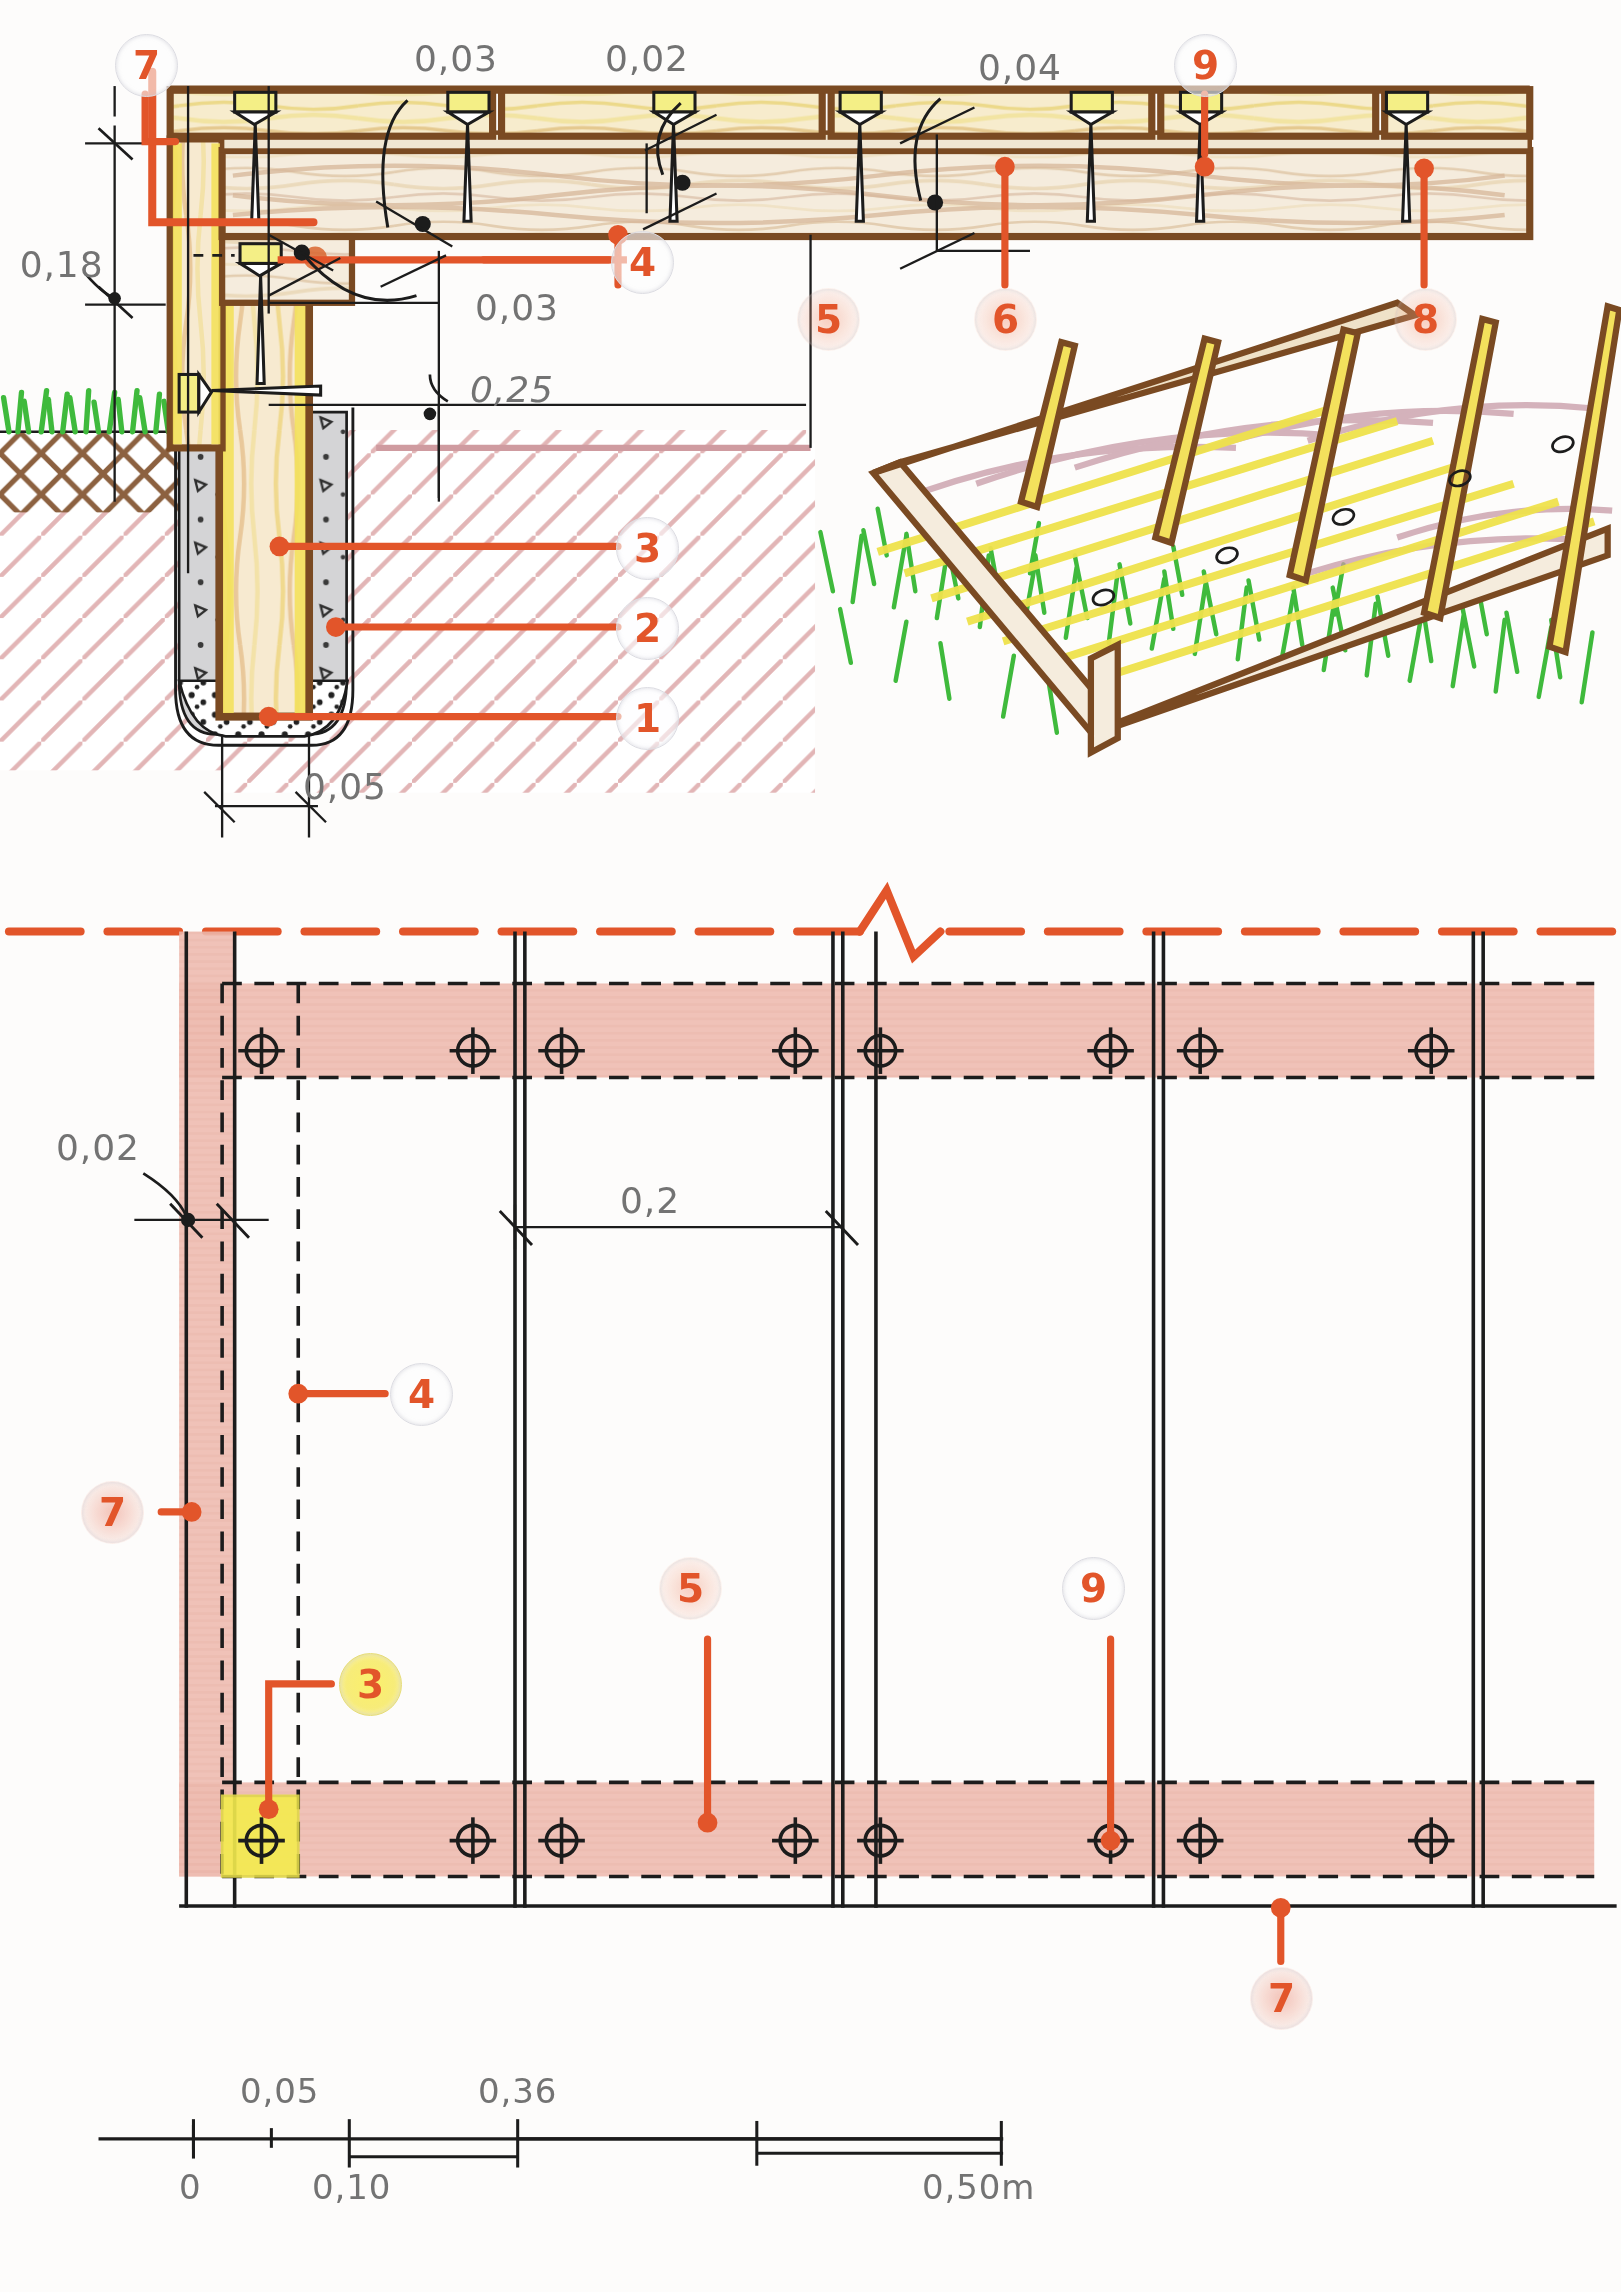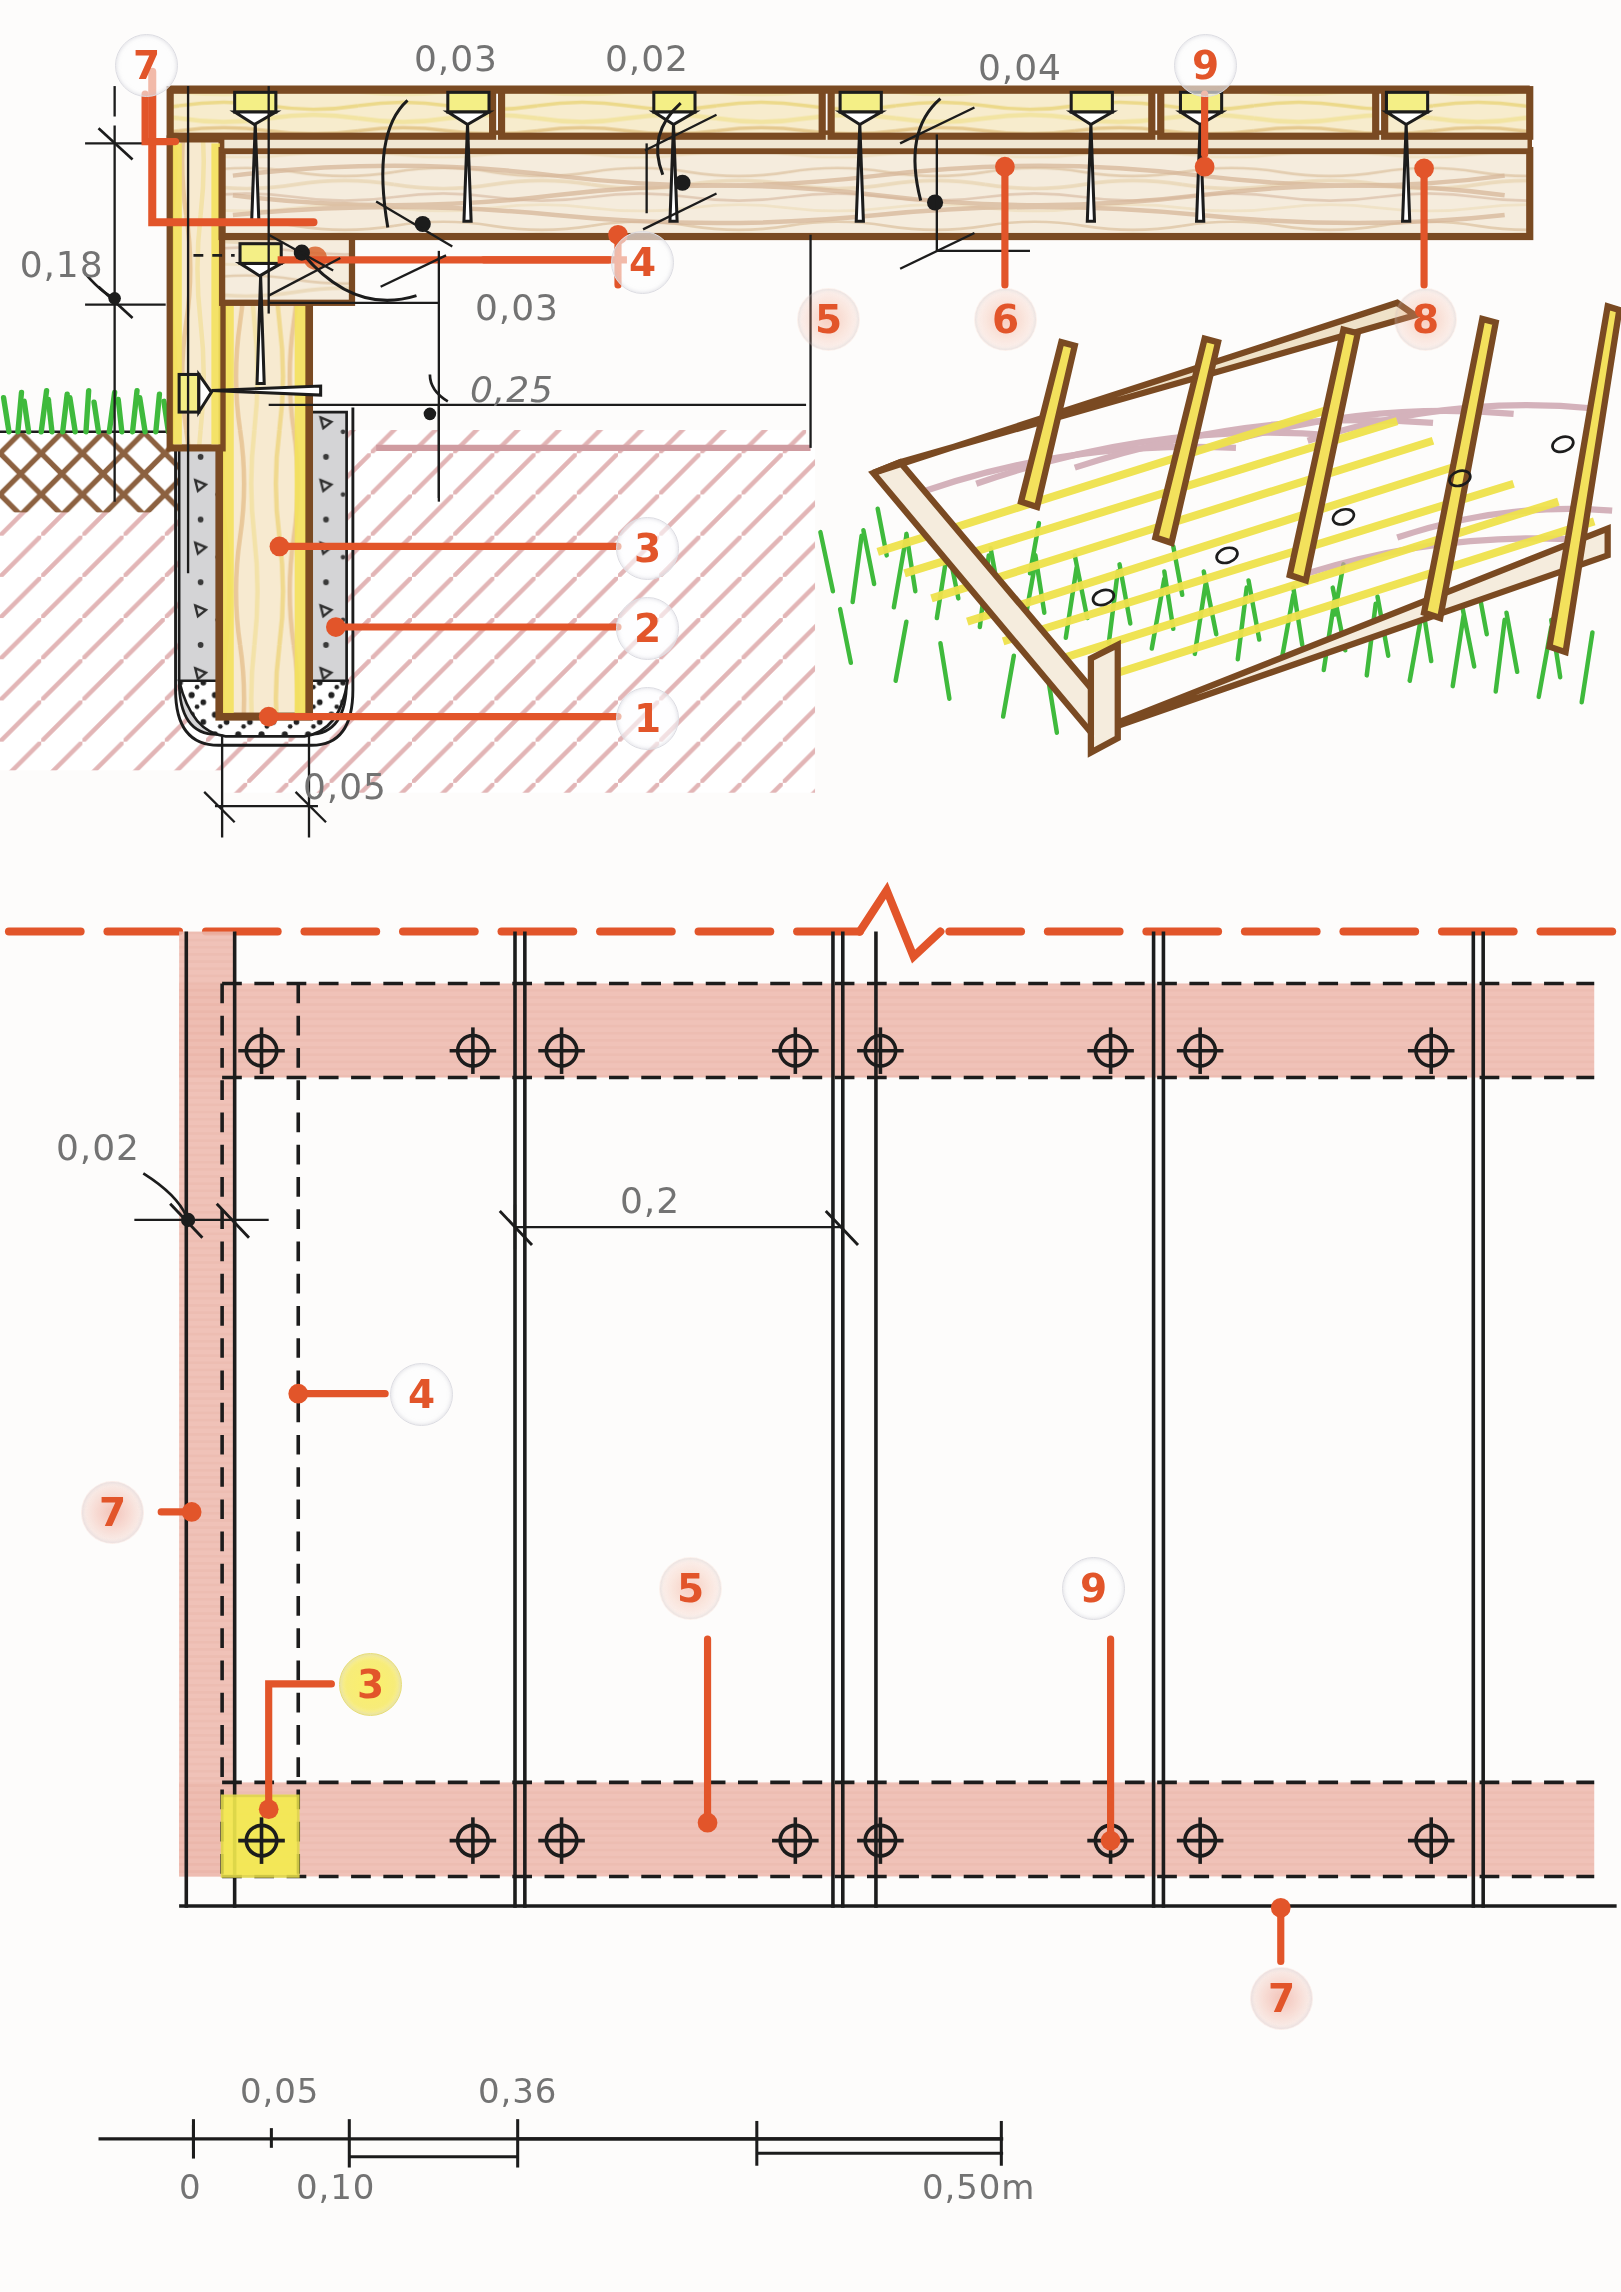--- a/index.html
+++ b/index.html
@@ -670,18 +670,18 @@
 
 <div class="callout ghost" style="left:390px; top:1363px;">4</div>
 <div class="callout pinkhalo" style="left:81px;  top:1481px;">7</div>
 <div class="callout yellowdot" style="left:339px; top:1653px;">3</div>
 <div class="callout orangehalo" style="left:659px; top:1557px;">5</div>
 <div class="callout ghost" style="left:1062px;top:1557px;">9</div>
 <div class="callout pinkhalo" style="left:1250px;top:1967px;">7</div>
 
 <div class="handtext scale" style="left:179px; top:2167px;">0</div>
 <div class="handtext scale" style="left:240px; top:2071px;">0,05</div>
-<div class="handtext scale" style="left:296px; top:2167px;">0,10</div>
+<div class="handtext scale" style="left:312px; top:2167px;">0,10</div>
 <div class="handtext scale" style="left:478px; top:2071px;">0,36</div>
 <div class="handtext scale" style="left:922px;top:2167px;text-align:right;">0,50m</div>
 
 </div>
 
 
 </body></html>

